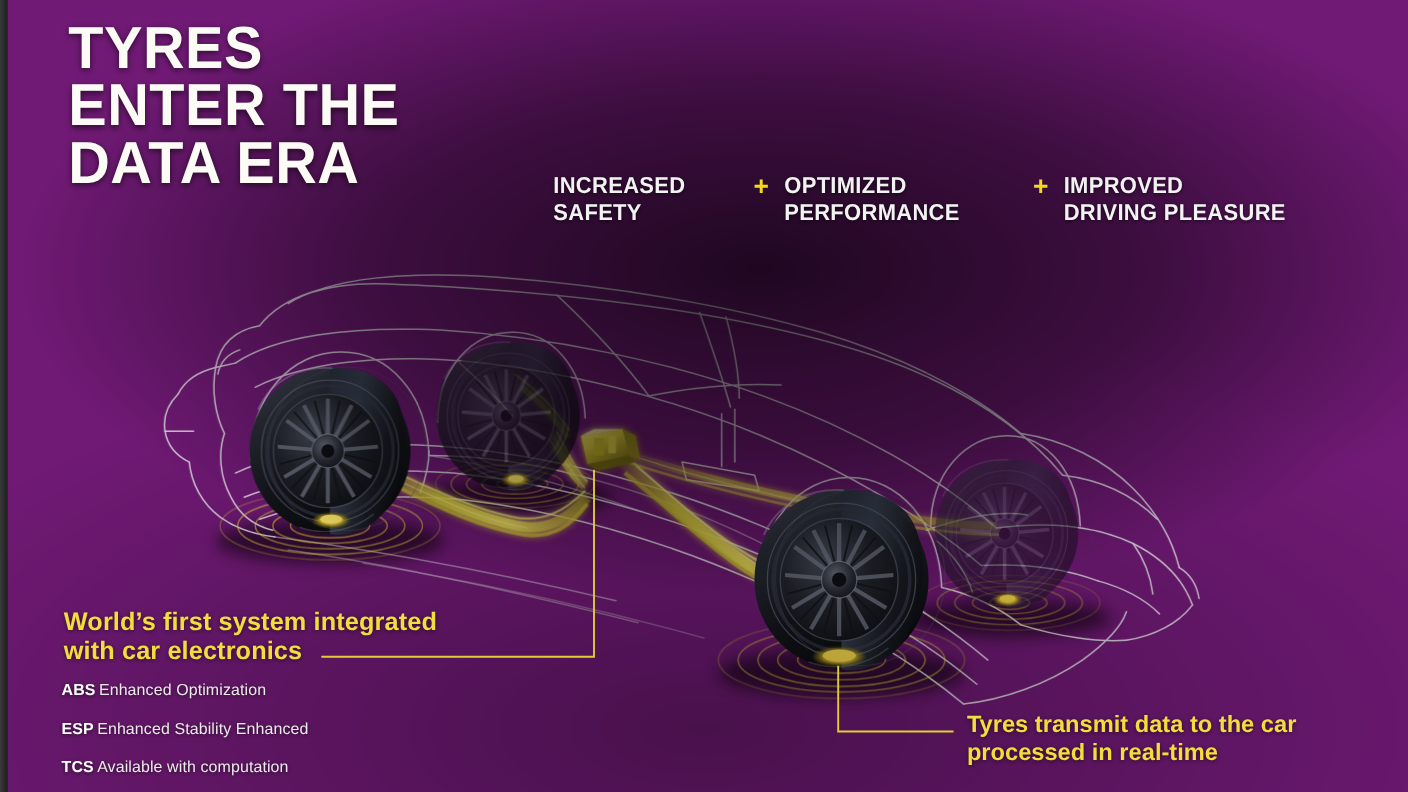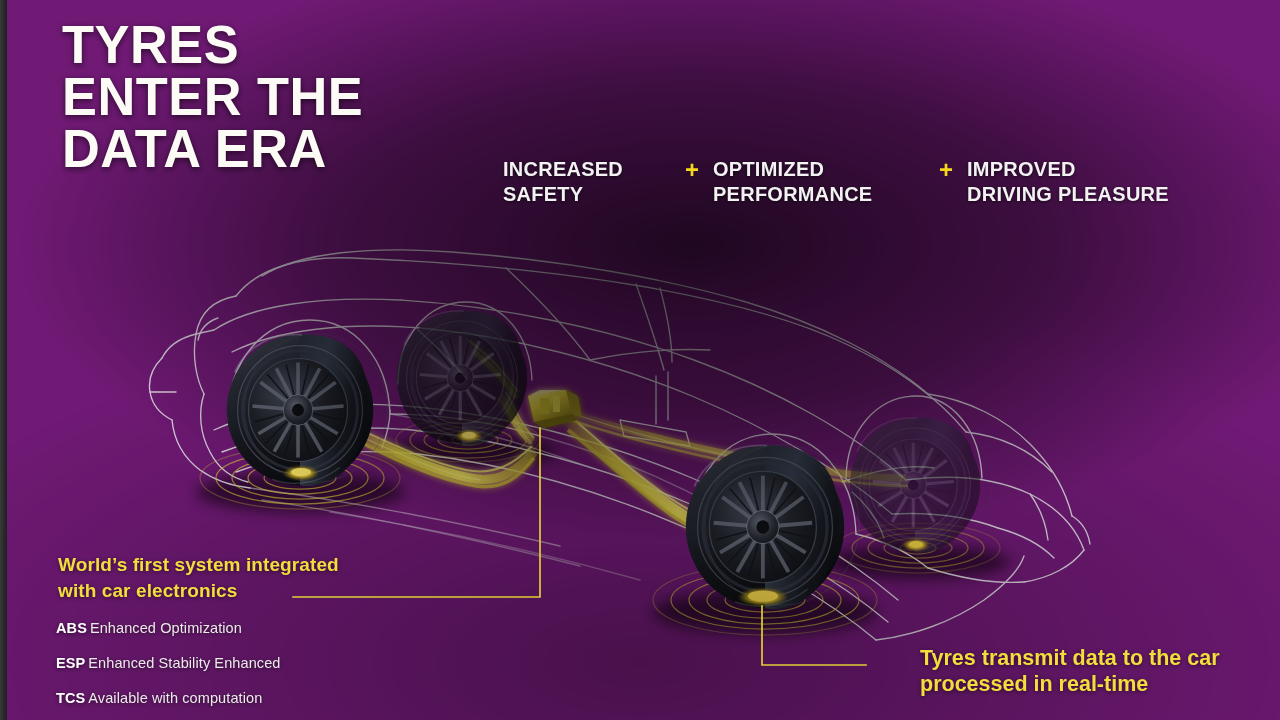--- a/index.html
+++ b/index.html
@@ -74,21 +74,21 @@
   .b2 { width:212px; }
   .b3 { width:260px; }
 
   
   .callout-left {
     position:absolute; left:58px; top:552px;
   }
   .callout-left .ctitle {
     color:#f2dd3c;
     font-weight:bold;
-    font-size:19px;
+    font-size:23px;
     line-height:26px;
     letter-spacing:0.1px;
     white-space:pre-line;
     text-shadow:0 1px 5px rgba(0,0,0,0.55);
   }
   .speclist { position:absolute; left:56px; top:620px; }
   .spec {
     color:#eceaea;
     font-size:14.5px;
     line-height:16px;
@@ -100,21 +100,20 @@
 
   
   .callout-right {
     position:absolute; left:879px; top:645px;
     color:#f2dd3c;
     font-weight:bold;
     font-size:21.5px;
     line-height:26px;
     white-space:pre-line;
     text-shadow:0 1px 5px rgba(0,0,0,0.55);
-    margin-left:41px;
   }
 
   svg.scene { position:absolute; left:0; top:0; width:1280px; height:720px; }
   svg.leaders { position:absolute; left:0; top:0; width:1280px; height:720px; pointer-events:none; }
 </style>
 </head>
 <body>
 
 <div id="stage">
 

